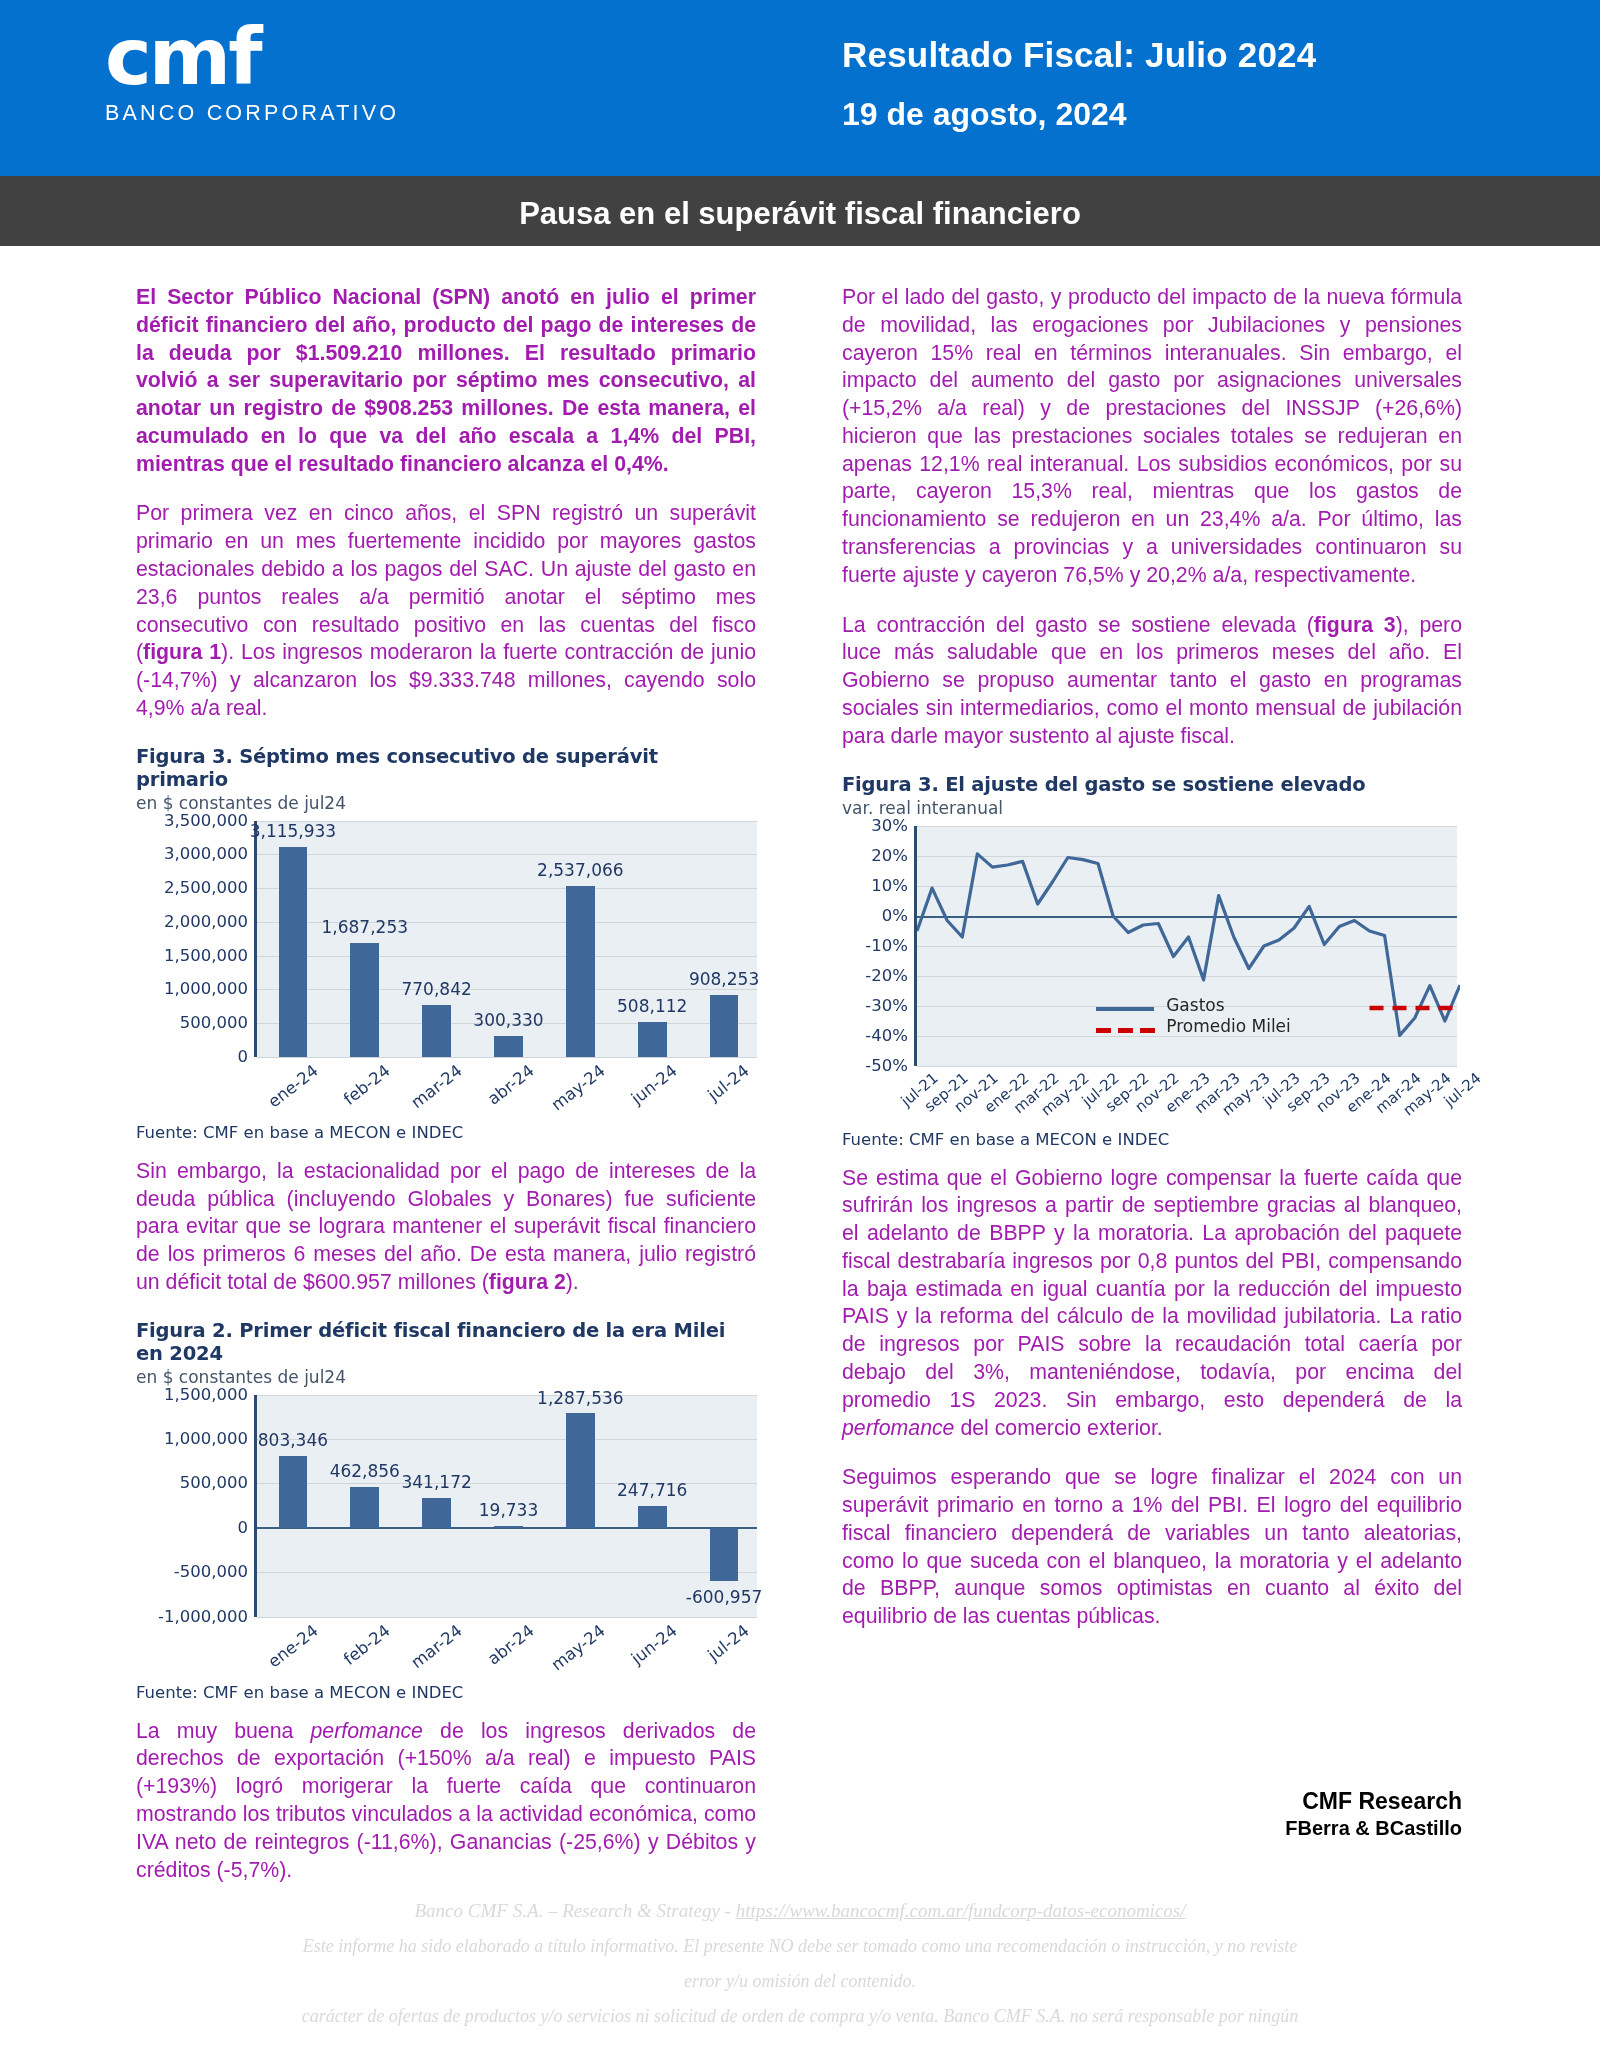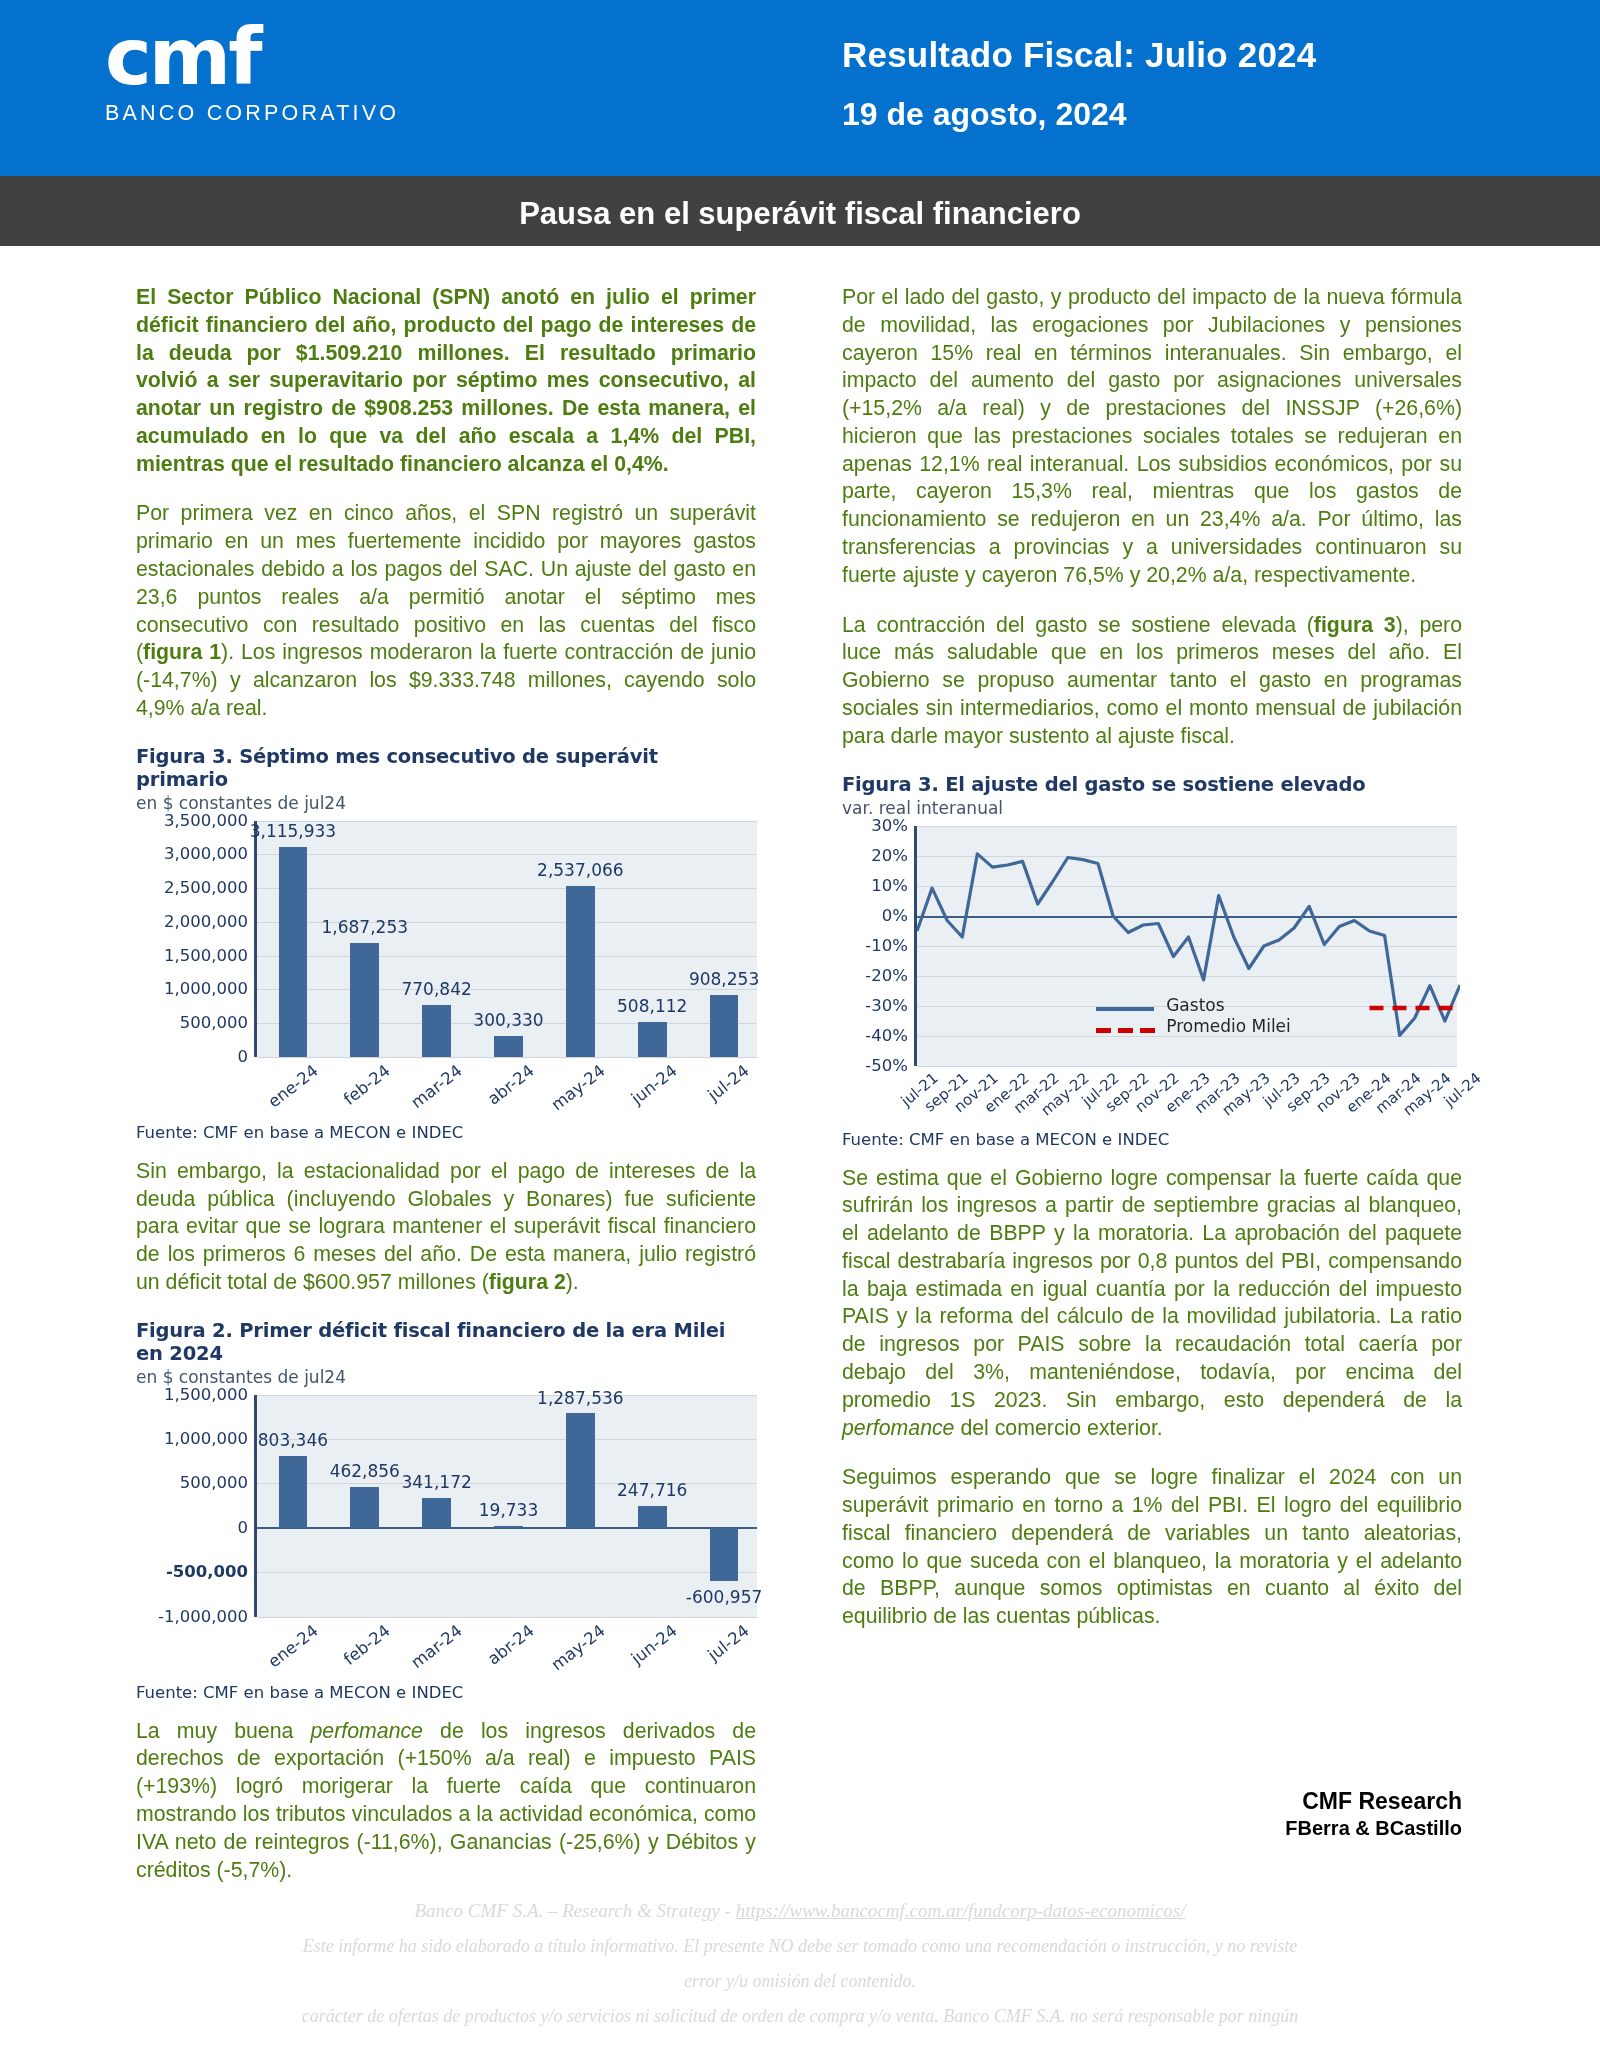--- a/index.html
+++ b/index.html
@@ -48,21 +48,21 @@
   
   .col{position:absolute;top:284px;width:620px;}
   .col-left{left:136px;}
   .col-right{left:842px;}
 
   p.para{
     margin:0 0 22px 0;
     font-size:21.3px;
     line-height:1.305;
     text-align:justify;
-    color:#4d7c0f;
+    color:#a21caf;
     font-family:"Liberation Sans", sans-serif;
   }
   p.lead{font-weight:bold;}
   .ital{font-style:italic;}
   .bld{font-weight:bold;}
 
   
   .figure{margin:0 0 16px 0;position:relative;}
   .fig-title{
     font-family:"DejaVu Sans", sans-serif;
@@ -217,21 +217,21 @@
 
   <div class="figure">
     <div class="fig-title">Figura 2. Primer déficit fiscal financiero de la era Milei en 2024</div>
     <div class="fig-sub">en $ constantes de jul24</div>
 
     <div style="position:relative;margin-left:118px;">
       <div class="plot" id="f2plot" style="height:222px;width:500px;">
           <div class="gl" style="top: 222px;"></div>
           <div class="ytick" style="top: 222px;">-1,000,000</div>
           <div class="gl" style="top: 177.6px;"></div>
-          <div class="ytick" style="top: 177.6px; font-weight: bold;">-500,000</div>
+          <div class="ytick" style="top: 177.6px;">-500,000</div>
           <div class="zeroline" style="top: 132.2px;"></div>
           <div class="ytick" style="top: 133.2px;">0</div>
           <div class="gl" style="top: 88.8px;"></div>
           <div class="ytick" style="top: 88.8px;">500,000</div>
           <div class="gl" style="top: 44.4px;"></div>
           <div class="ytick" style="top: 44.4px;">1,000,000</div>
           <div class="gl" style="top: 0px;"></div>
           <div class="ytick" style="top: 0px;">1,500,000</div>
           <div class="bar" style="left: 21.5571px; width: 28.7429px; top: 61.8629px; height: 71.3371px; background: rgb(63, 104, 152);"></div>
           <div class="blabel" style="left: 35.9286px; top: 35.8629px;">803,346</div>

